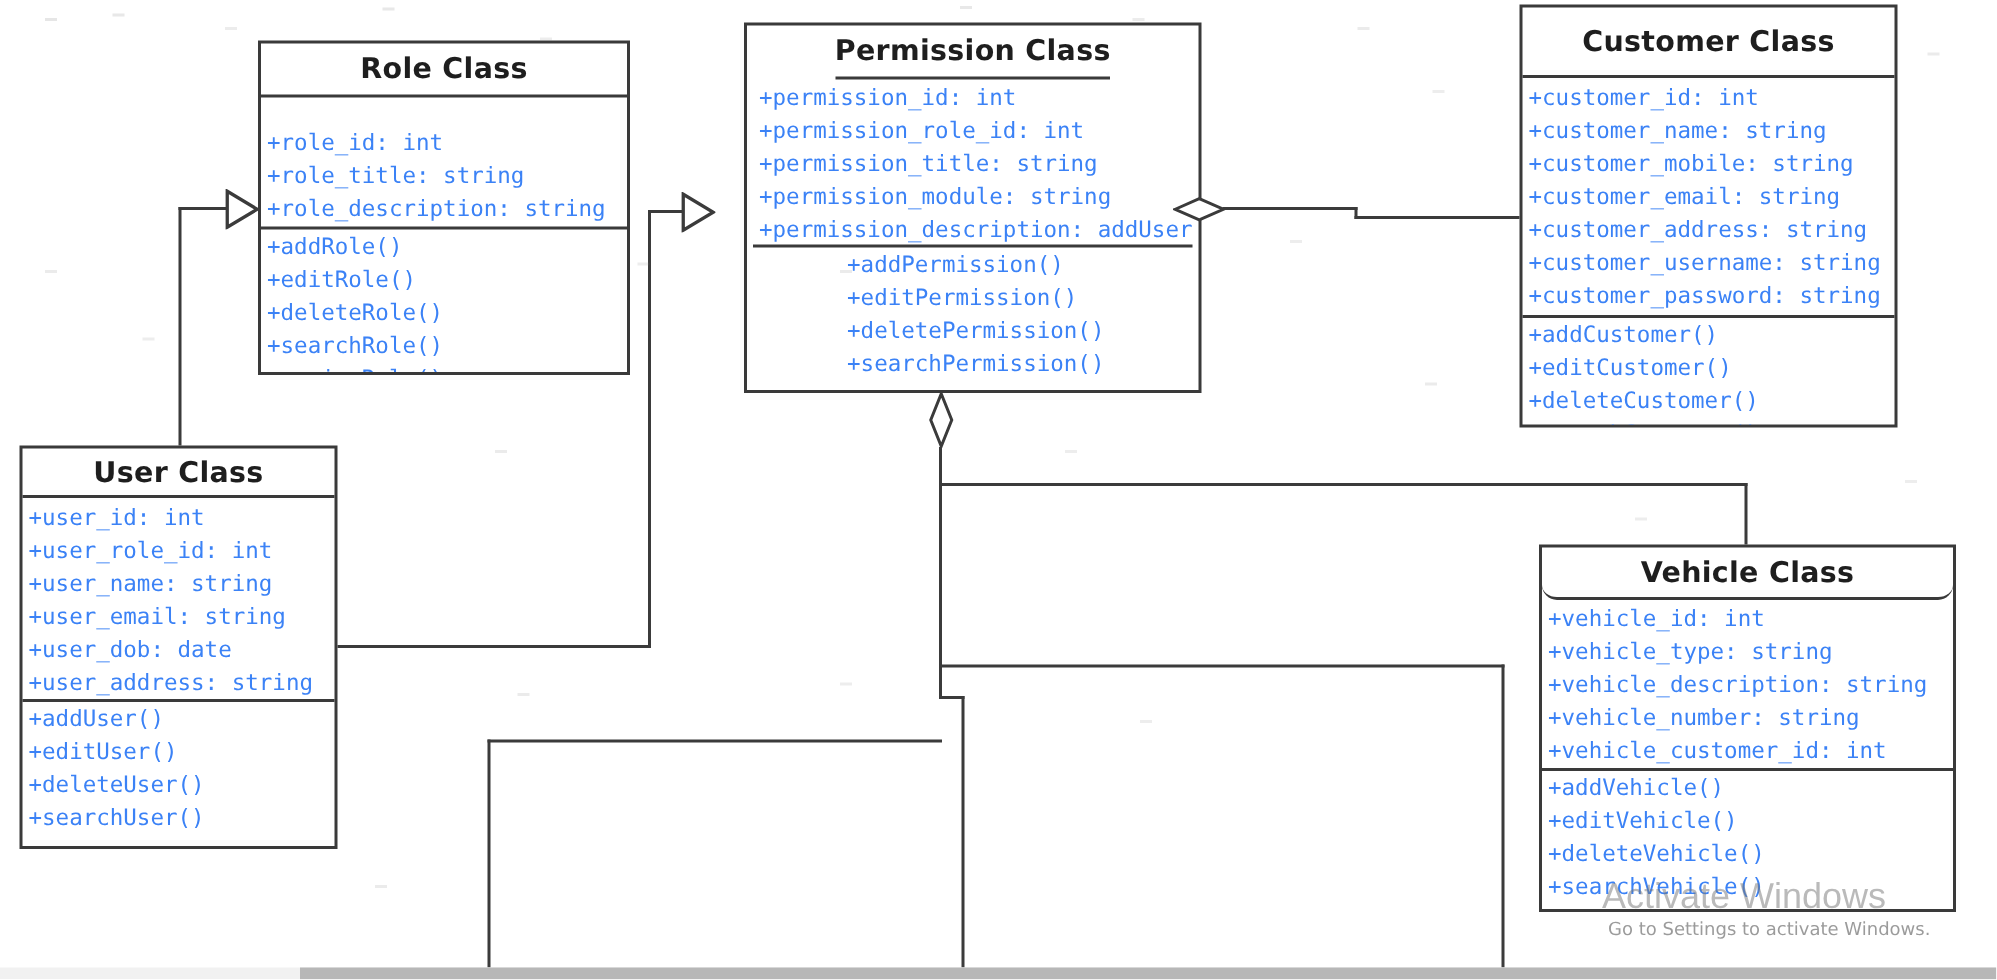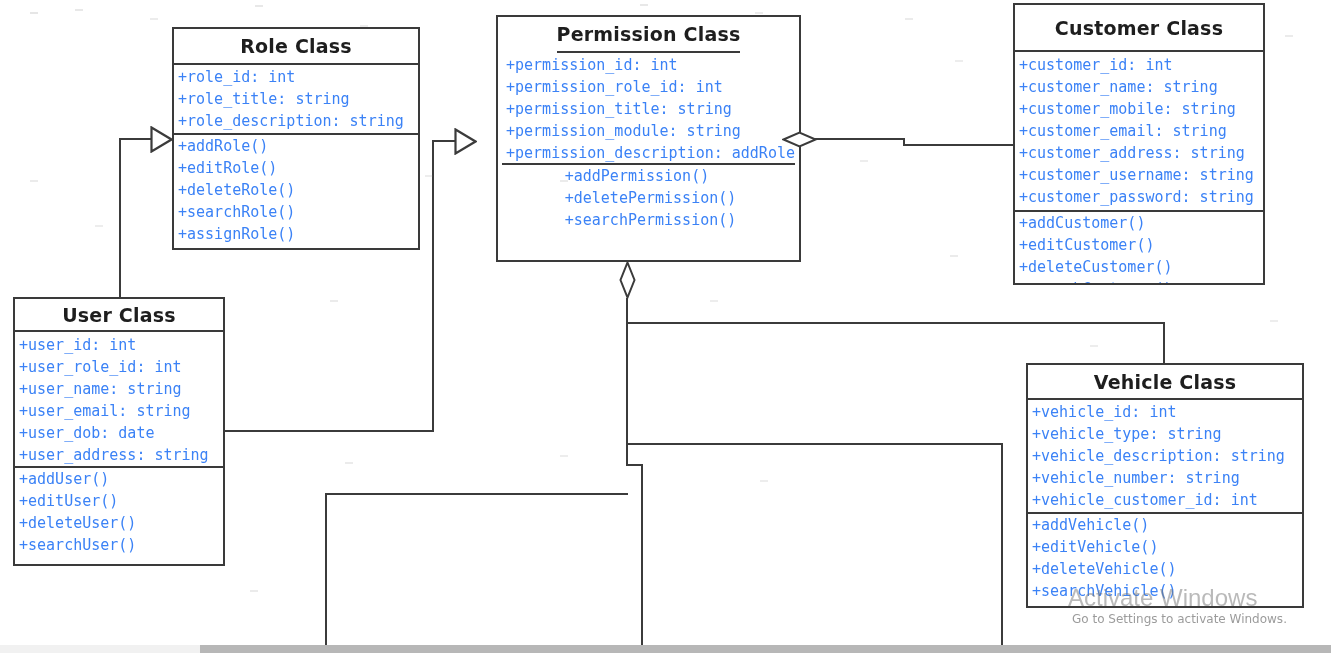--- a/index.html
+++ b/index.html
@@ -20,32 +20,32 @@
   }
   .uml-attrs{box-sizing:border-box;border-bottom:2px solid #3a3a3a;overflow:hidden;}
   .uml-methods{box-sizing:border-box;flex:1;overflow:hidden;}
   .member{
     font-family:"DejaVu Sans Mono", monospace;font-size:15px;line-height:22px;
     color:#3b82f6;padding-left:4px;white-space:nowrap;
   }
   
   #box-role      {left:172px;top:27px; width:248px;height:223px;}
   #box-role .uml-title{height:36px;}
-  #box-role .uml-attrs{height:70px;padding-top:1px;}
+  #box-role .uml-attrs{height:70px;padding-top:1px;margin-top:18px;}
   #box-permission{left:496px;top:15px; width:305px;height:247px;align-items:center;}
   #box-permission .uml-title{height:36px;}
   #box-permission .uml-attrs{height:112px;padding-top:1px;}
   #box-customer  {left:1013px;top:3px;width:252px;height:282px;}
   #box-customer .uml-title{height:47px;}
   #box-customer .uml-attrs{height:160px;padding-top:2px;}
   #box-user      {left:13px;top:297px;width:212px;height:269px;}
   #box-user .uml-title{height:33px;}
   #box-user .uml-attrs{height:136px;padding-top:2px;}
   #box-vehicle   {left:1026px;top:363px;width:278px;height:245px;}
-  #box-vehicle .uml-title{height:35px;}
+  #box-vehicle .uml-title{height:35px;border-radius:10px;}
   #box-vehicle .uml-attrs{height:114px;padding-top:1px;}
   
   .line{position:absolute;background:#3b3b3b;}
   .arrow{position:absolute;}
   
   #wm1{
     position:absolute;left:1068px;top:584px;font-size:24px;color:rgba(117,117,117,.5);
     font-family:Liberation Sans, sans-serif;
   }
   #wm2{
@@ -94,24 +94,25 @@
       </div>
   </div>
 
   <div class="uml-class" id="box-permission">
     <div class="uml-title">Permission Class</div>
     <div class="uml-attrs">
         <div class="member">+permission_id: int</div>
         <div class="member">+permission_role_id: int</div>
         <div class="member">+permission_title: string</div>
         <div class="member">+permission_module: string</div>
-        <div class="member">+permission_description: addRole</div>
+        <div class="member">+permission_description: addUser</div>
       </div>
     <div class="uml-methods">
         <div class="member">+addPermission()</div>
+        <div class="member">+editPermission()</div>
         <div class="member">+deletePermission()</div>
         <div class="member">+searchPermission()</div>
       </div>
   </div>
 
   <div class="uml-class" id="box-customer">
     <div class="uml-title">Customer Class</div>
     <div class="uml-attrs">
         <div class="member">+customer_id: int</div>
         <div class="member">+customer_name: string</div>

